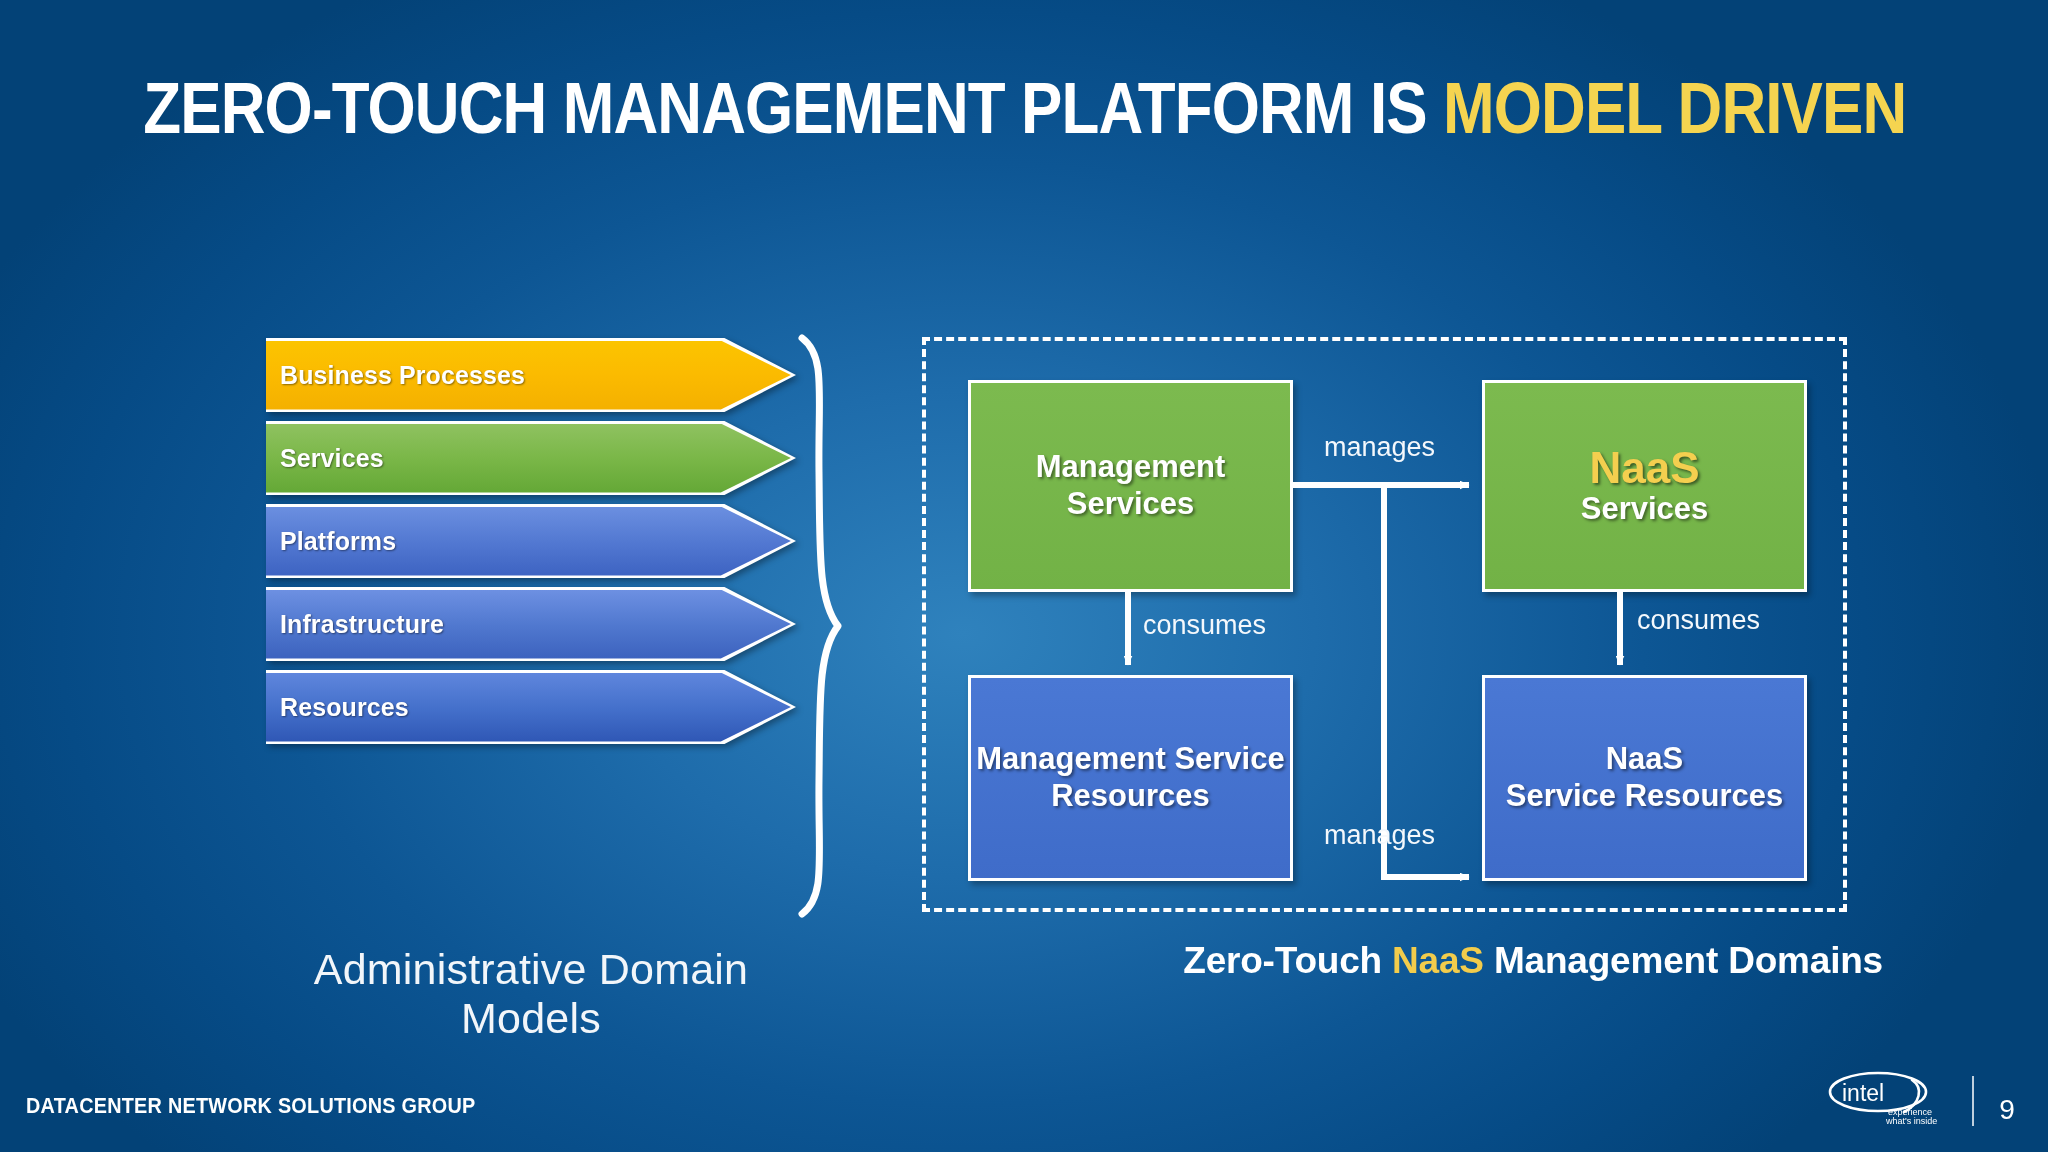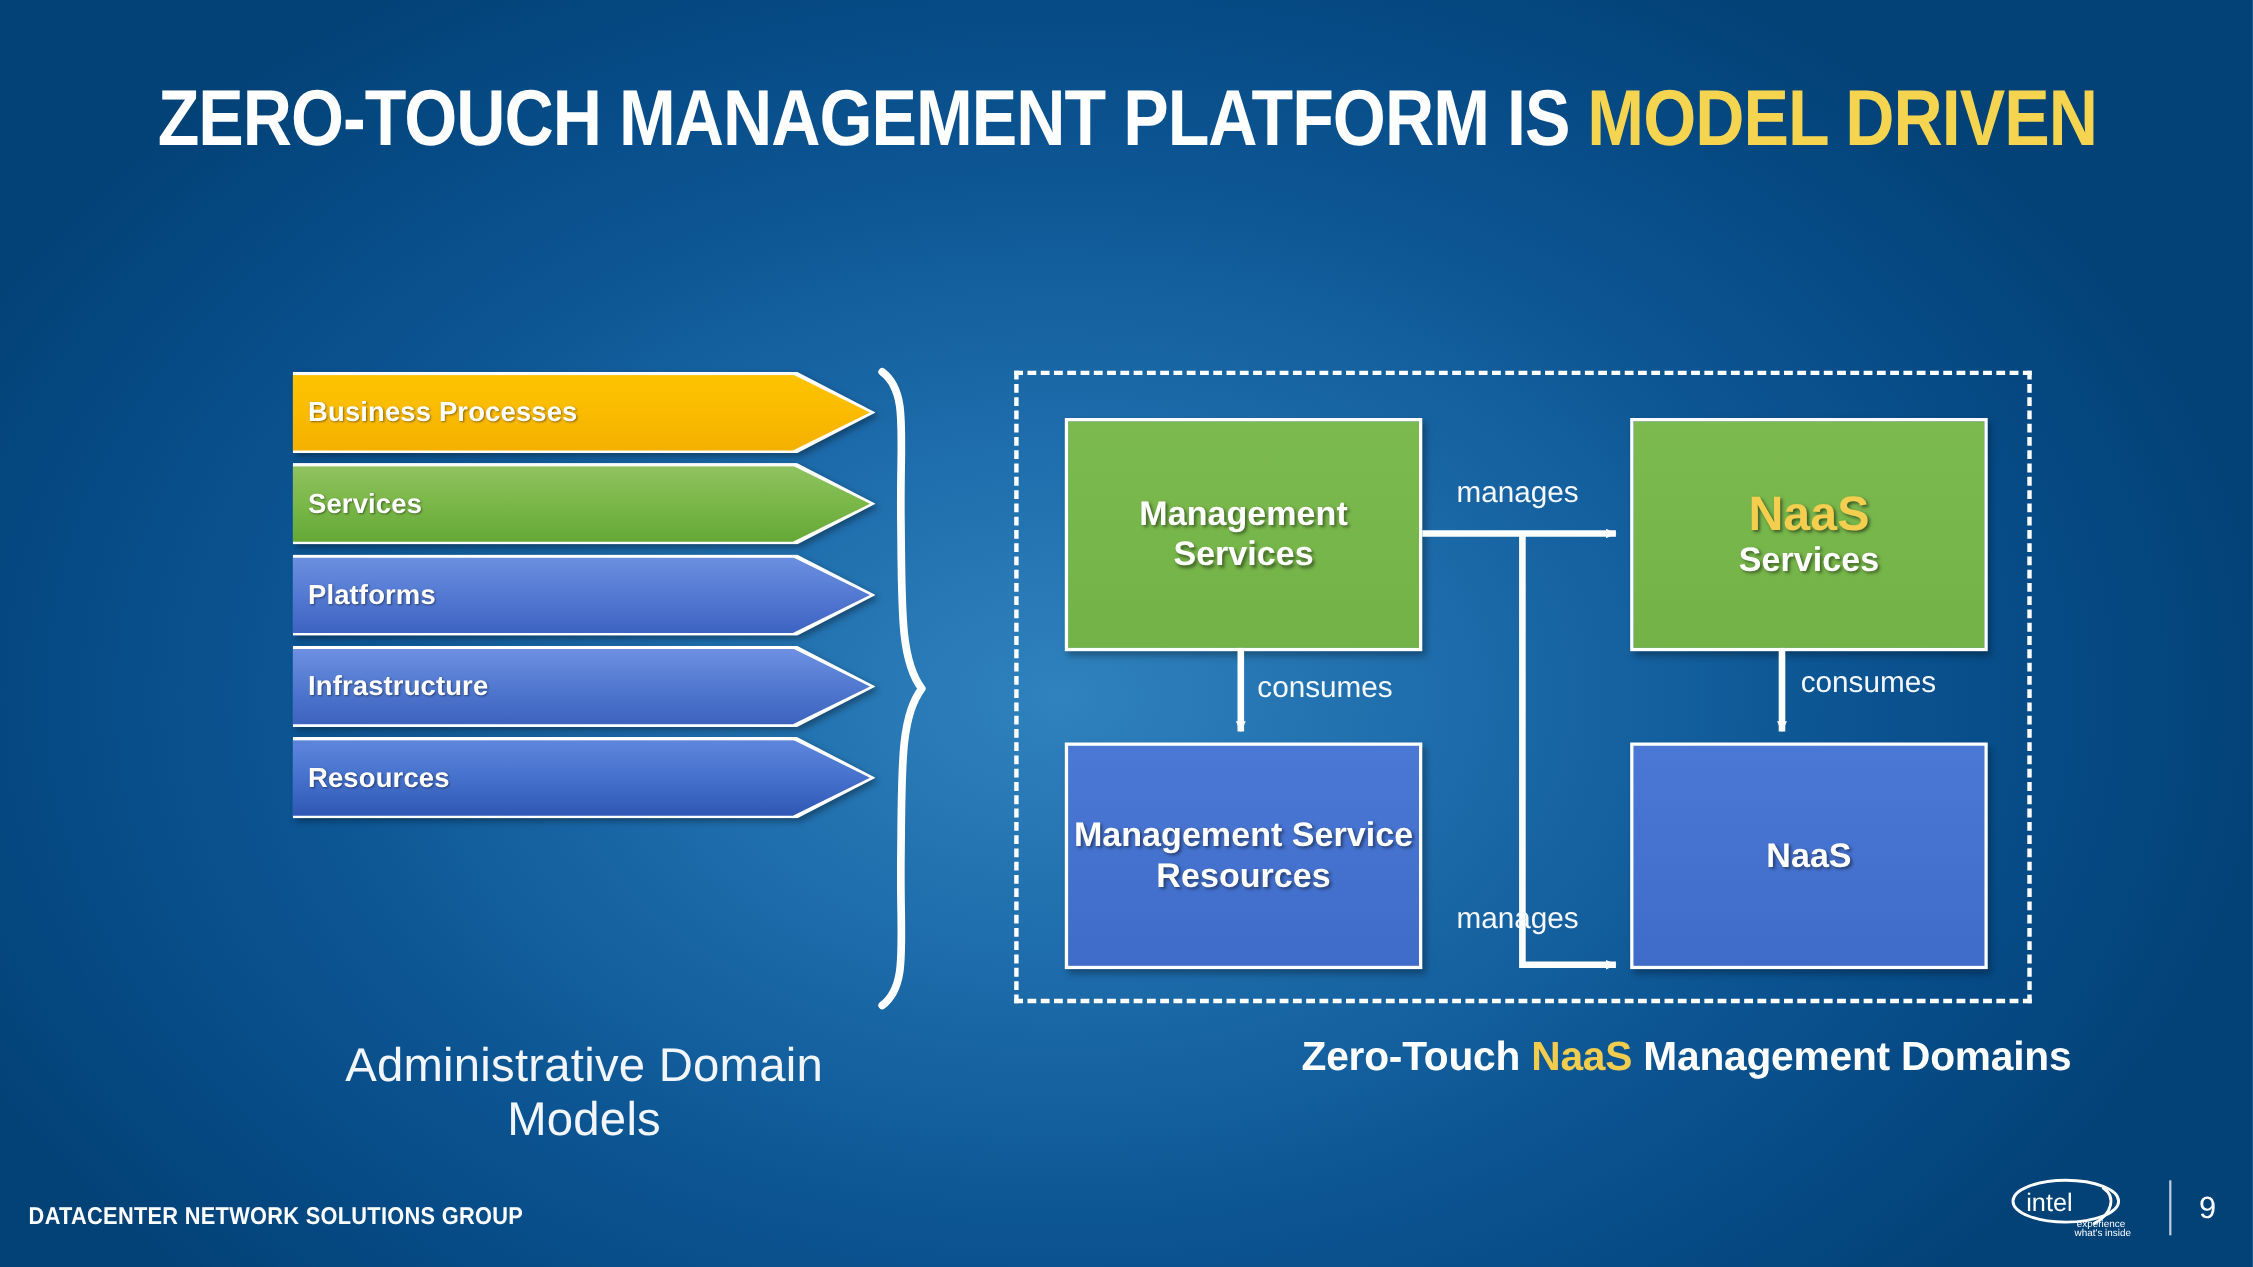--- a/index.html
+++ b/index.html
@@ -171,21 +171,21 @@
     font-weight: 700;
     font-size: 22px;
     letter-spacing: 0.3px;
     transform: scaleX(0.9);
     transform-origin: left bottom;
   }
   #footer-right {
     position: absolute;
     right: 28px; bottom: 26px;
     display: flex;
-    align-items: center;
+    align-items: flex-end;
     gap: 20px;
   }
   #intel-logo { position: relative; width: 132px; height: 56px; }
   #footer-divider {
     width: 2px; height: 50px;
     background: rgba(255,255,255,0.75);
   }
   #page-number {
     color: #ffffff;
     font-size: 28px;
@@ -256,20 +256,21 @@
       <div class="t2">Services</div>
     </div>
 
     <div class="dbox blue-box" id="box-mgmt-res">
       <div class="t1">Management Service</div>
       <div class="t2">Resources</div>
     </div>
 
     <div class="dbox blue-box" id="box-naas-res">
       <div class="t1">NaaS</div>
+      <div class="t2">Service Resources</div>
     </div>
   </div>
 
   <svg id="edges" viewBox="0 0 2048 1152">
     <defs>
       <marker id="ah" markerWidth="10" markerHeight="9" refX="9.4" refY="4.5" orient="auto" markerUnits="userSpaceOnUse">
         <path d="M0,0 L10,4.5 L0,9 Z" fill="#ffffff"></path>
       </marker>
     </defs>
 

